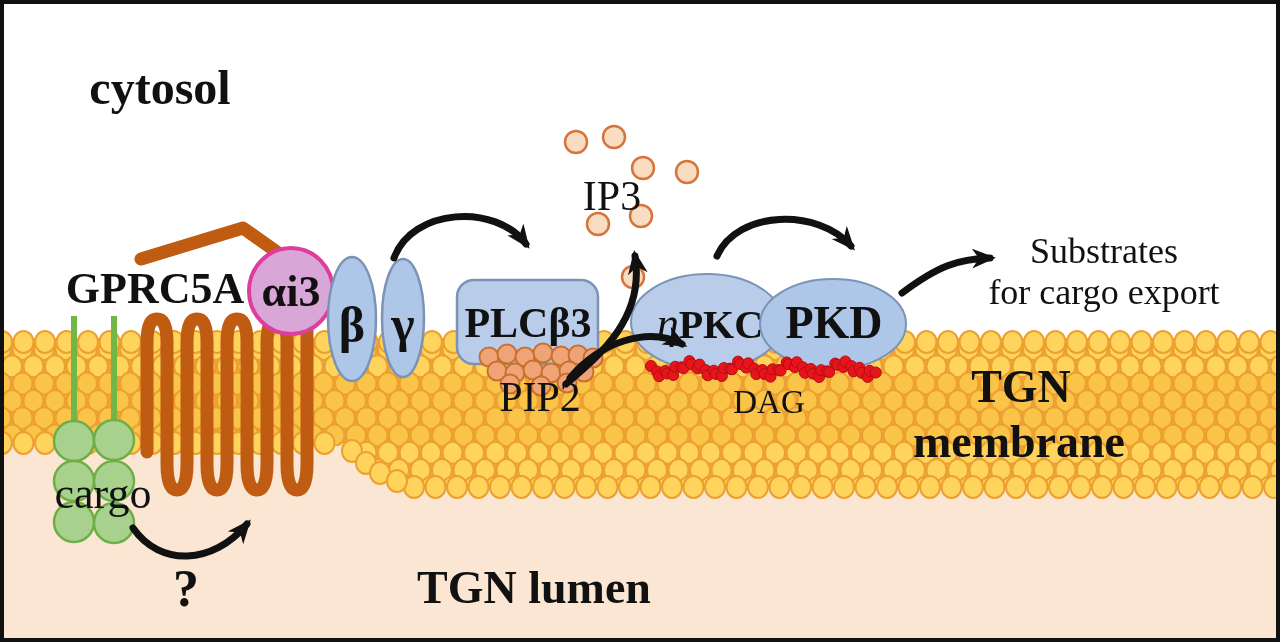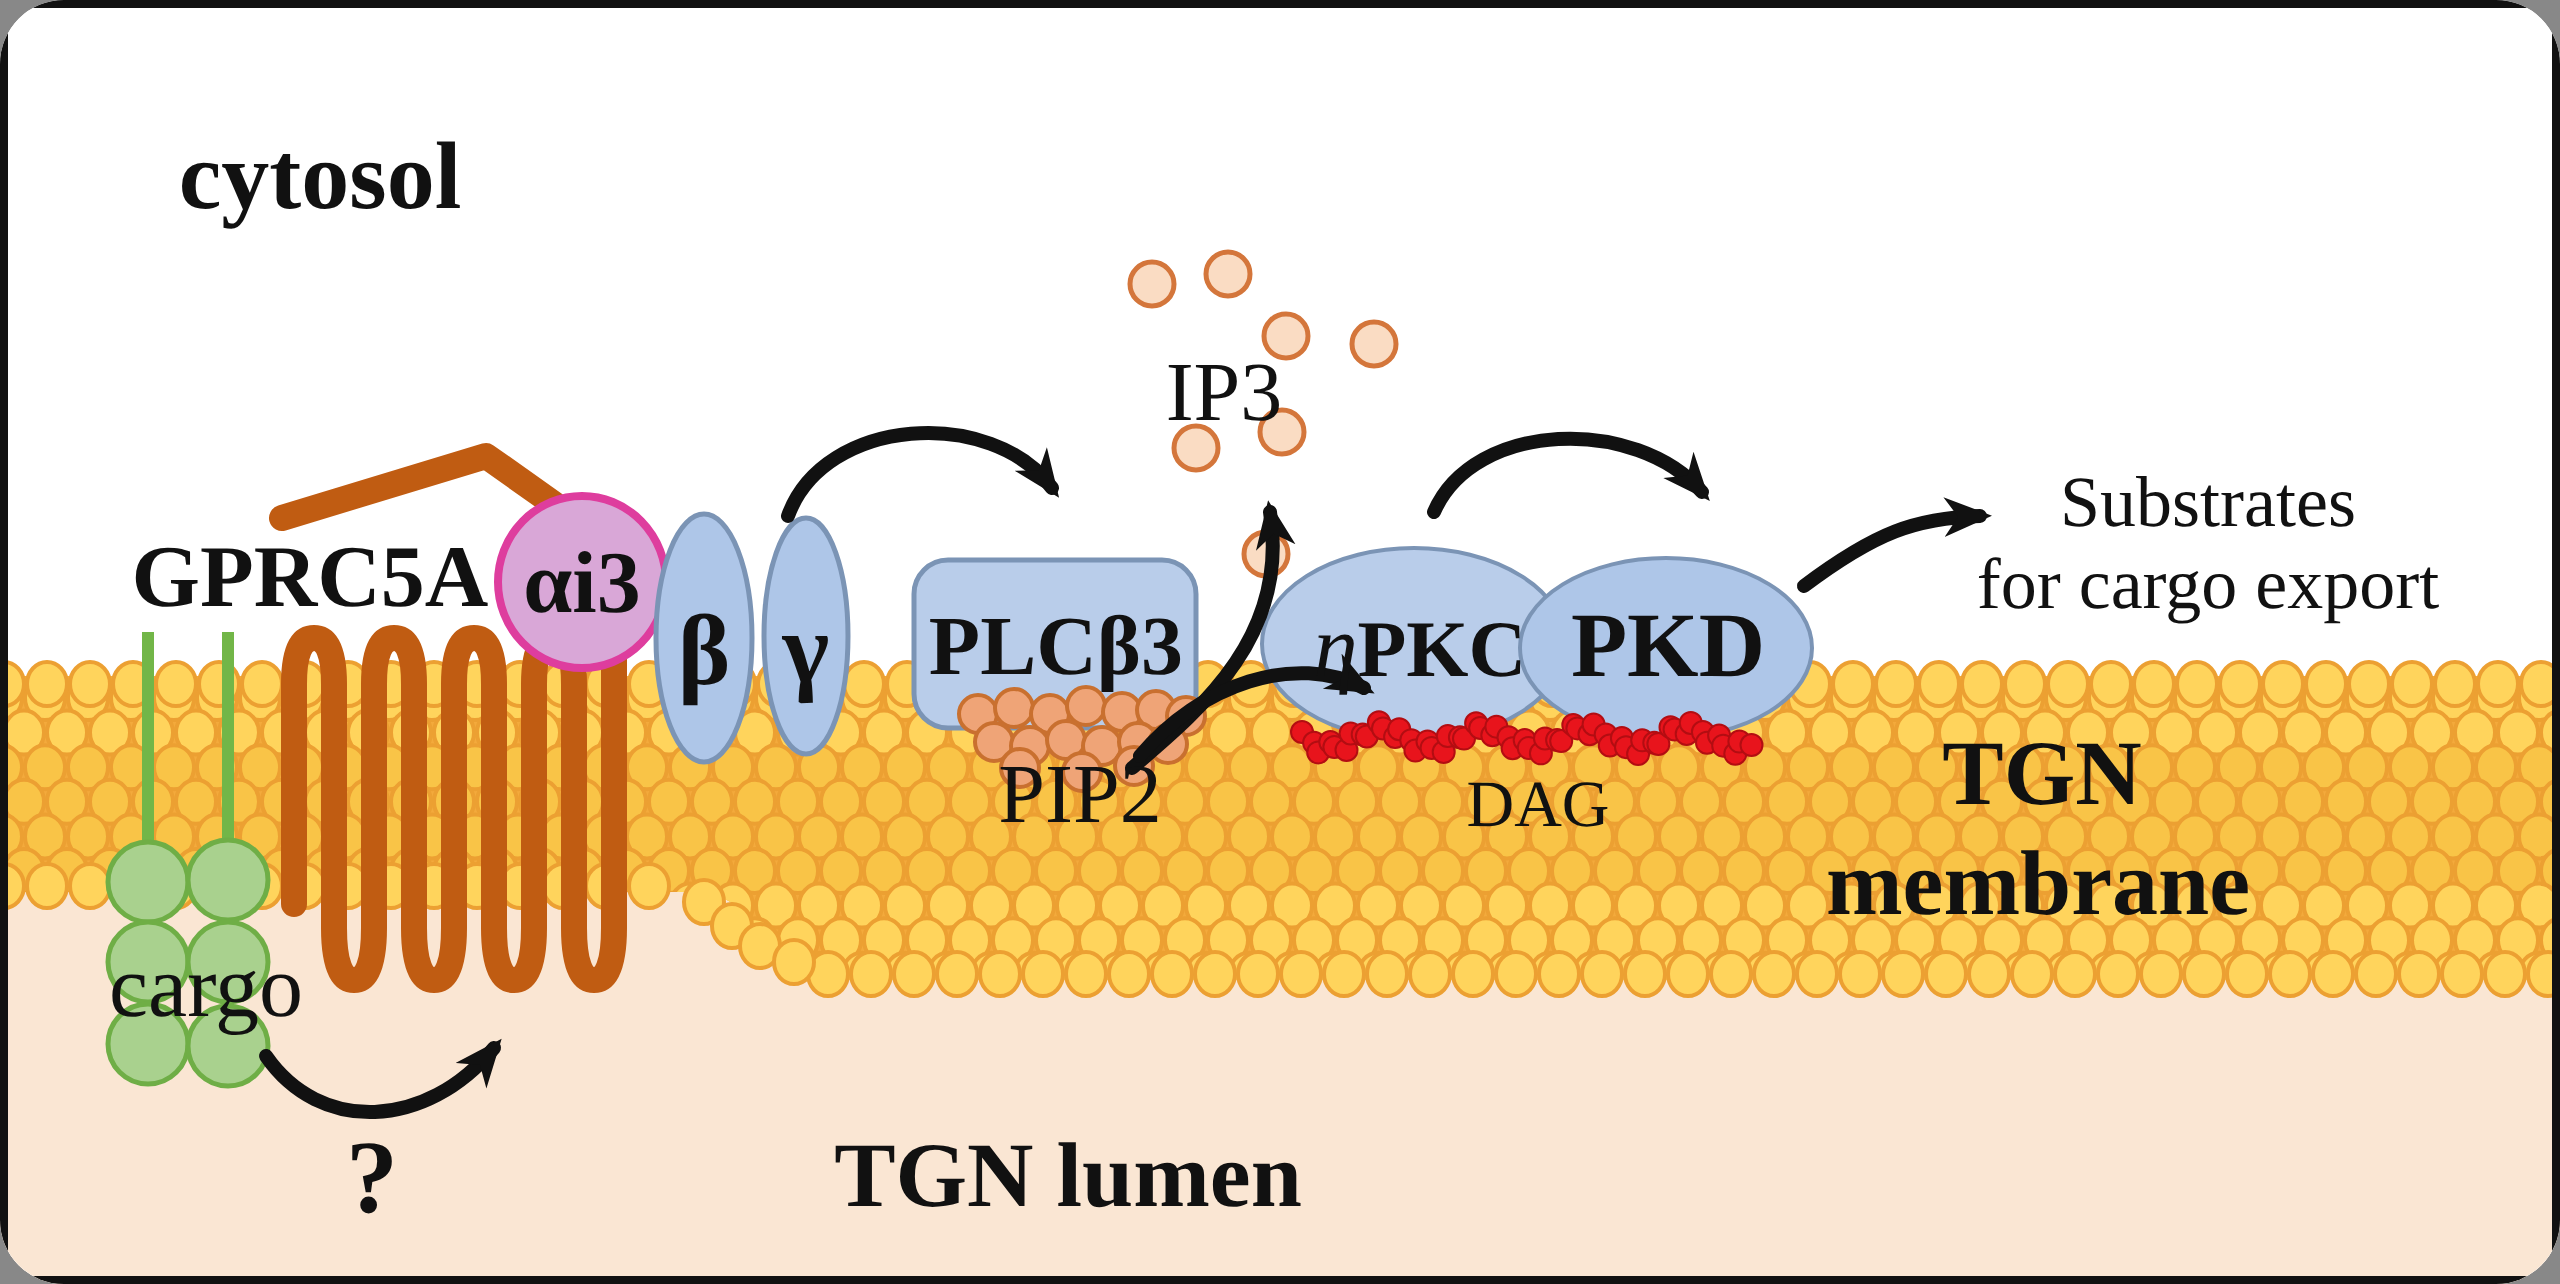--- a/index.html
+++ b/index.html
@@ -1,16 +1,16 @@
 <!DOCTYPE html>
 <html><head>
 <meta charset="utf-8">
 <style>
   html,body { margin:0; padding:0; background:#888; }
-  #stage { position:relative; width:1280px; height:642px; background:#ffffff; overflow:hidden;border-radius:32px; }
+  #stage { position:relative; width:1280px; height:642px; background:#ffffff; overflow:hidden; }
   svg { position:absolute; left:0; top:0; }
   text { font-family:"Liberation Serif", serif; fill:#111111; }
   .b  { font-weight:bold; }
   .it { font-style:italic; }
   .arrow { fill:none; stroke:#111111; stroke-width:7; stroke-linecap:round; }
 </style>
 </head>
 <body>
 
 <div id="stage">

